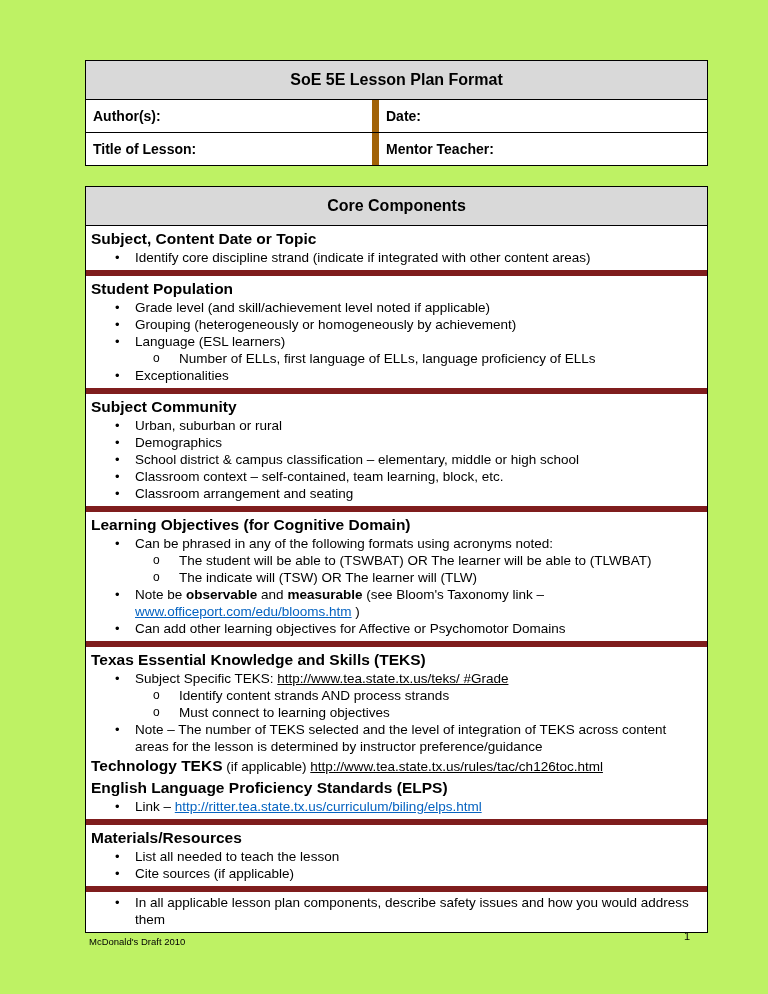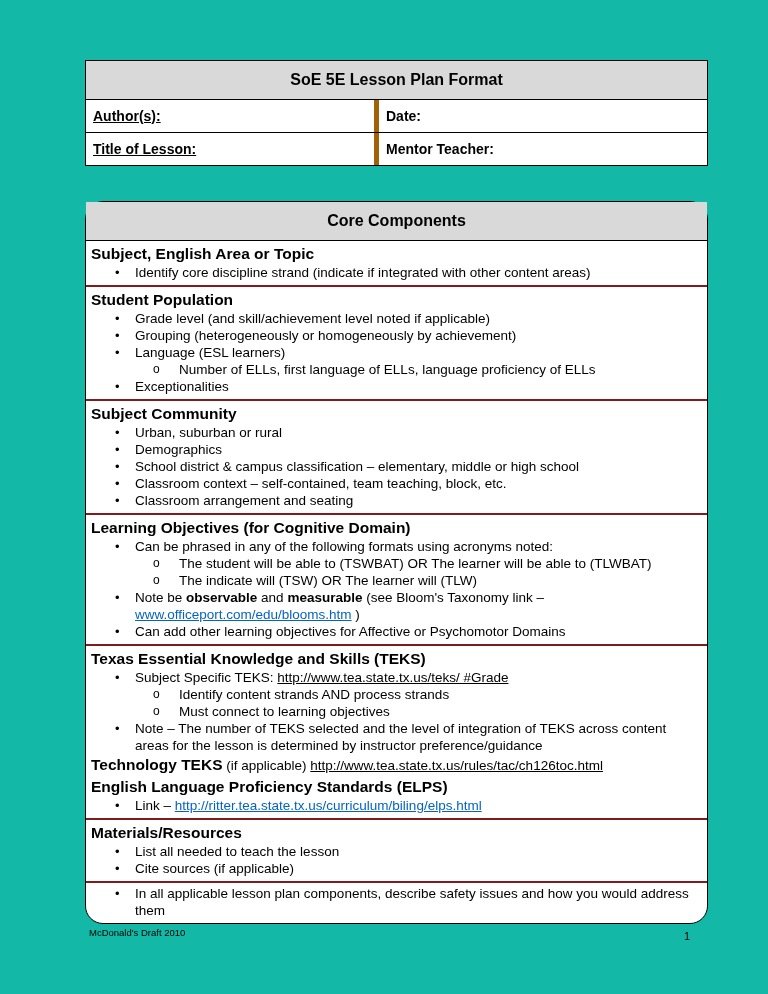--- a/index.html
+++ b/index.html
@@ -2,43 +2,43 @@
 <html><head>
 <meta charset="utf-8">
 <style>
   * { box-sizing: border-box; }
   html, body { margin: 0; padding: 0; }
   body {
     width: 768px; height: 994px; background: #ffffff;
     font-family: "Liberation Sans", sans-serif; color: #000;
     -webkit-font-smoothing: antialiased;
   }
-  .page { position: relative; width: 768px; height: 994px; overflow: hidden; background:#14b8a6; }
+  .page { position: relative; width: 768px; height: 994px; overflow: hidden; background:#bef264; }
   .doc { position: absolute; left: 85px; top: 60px; width: 623px; }
 
   .tbl { border: 1px solid #000; background: #fff; }
-  .tbl.core { margin-top: 35px; border-radius: 18px; }
+  .tbl.core { margin-top: 20px; }
 
   .tbl-title {
     background: #D9D9D9;
     border-bottom: 1px solid #000;
     text-align: center;
     font-weight: bold;
     font-size: 16px;
     padding: 10px 6px;
   }
 
   .hdr-row { display: flex; }
   .hdr-row.first { border-bottom: 1px solid #000; }
   .hdr-cell { padding: 8px 7px; font-weight: bold; font-size: 14px; line-height: 16px; }
-  .hdr-cell.left { width: 293px; border-right: 5px solid #a16207; text-decoration: underline; }
+  .hdr-cell.left { width: 293px; border-right: 7px solid #a16207; }
   .hdr-cell.right { flex: 1; }
 
   #core-sections .section { padding: 2px 8px 4px 5px; }
-  #core-sections .section + .section { border-top: 2px solid #7f1d1d; }
+  #core-sections .section + .section { border-top: 6px solid #7f1d1d; }
 
   .heading { line-height: 20px; padding: 1px 0 0 0; }
   .hd-b { font-weight: bold; font-size: 15.5px; }
   .hd-plain { font-weight: normal; font-size: 13.5px; }
 
   .bullet { display: flex; font-size: 13.5px; line-height: 17px; }
   .bullet .marker { flex: none; }
   .bullet.l1 { padding-left: 24px; }
   .bullet.l1 .marker { width: 20px; font-size: 13px; }
   .bullet.l2 { padding-left: 62px; }
@@ -68,21 +68,21 @@
       <div class="hdr-row">
         <div class="hdr-cell left">Title of Lesson:</div>
         <div class="hdr-cell right">Mentor Teacher:</div>
       </div>
     </div>
 
     <div class="tbl core">
       <div class="tbl-title">Core Components</div>
       <div id="core-sections">
           <div class="section">
-            <div class="heading"><span class="runs"><span class="hd-b">Subject, English Area or Topic</span></span></div>
+            <div class="heading"><span class="runs"><span class="hd-b">Subject, Content Date or Topic</span></span></div>
             <div class="bullet l1">
               <span class="marker">•</span>
               <span class="runs"><span class="rn">Identify core discipline strand (indicate if integrated with other content areas)</span></span>
             </div>
           </div>
           <div class="section">
             <div class="heading"><span class="runs"><span class="hd-b">Student Population</span></span></div>
             <div class="bullet l1">
               <span class="marker">•</span>
               <span class="runs"><span class="rn">Grade level (and skill/achievement level noted if applicable)</span></span>
@@ -113,21 +113,21 @@
             <div class="bullet l1">
               <span class="marker">•</span>
               <span class="runs"><span class="rn">Demographics</span></span>
             </div>
             <div class="bullet l1">
               <span class="marker">•</span>
               <span class="runs"><span class="rn">School district &amp; campus classification – elementary, middle or high school</span></span>
             </div>
             <div class="bullet l1">
               <span class="marker">•</span>
-              <span class="runs"><span class="rn">Classroom context – self-contained, team teaching, block, etc.</span></span>
+              <span class="runs"><span class="rn">Classroom context – self-contained, team learning, block, etc.</span></span>
             </div>
             <div class="bullet l1">
               <span class="marker">•</span>
               <span class="runs"><span class="rn">Classroom arrangement and seating</span></span>
             </div>
           </div>
           <div class="section">
             <div class="heading"><span class="runs"><span class="hd-b">Learning Objectives (for Cognitive Domain)</span></span></div>
             <div class="bullet l1">
               <span class="marker">•</span>

